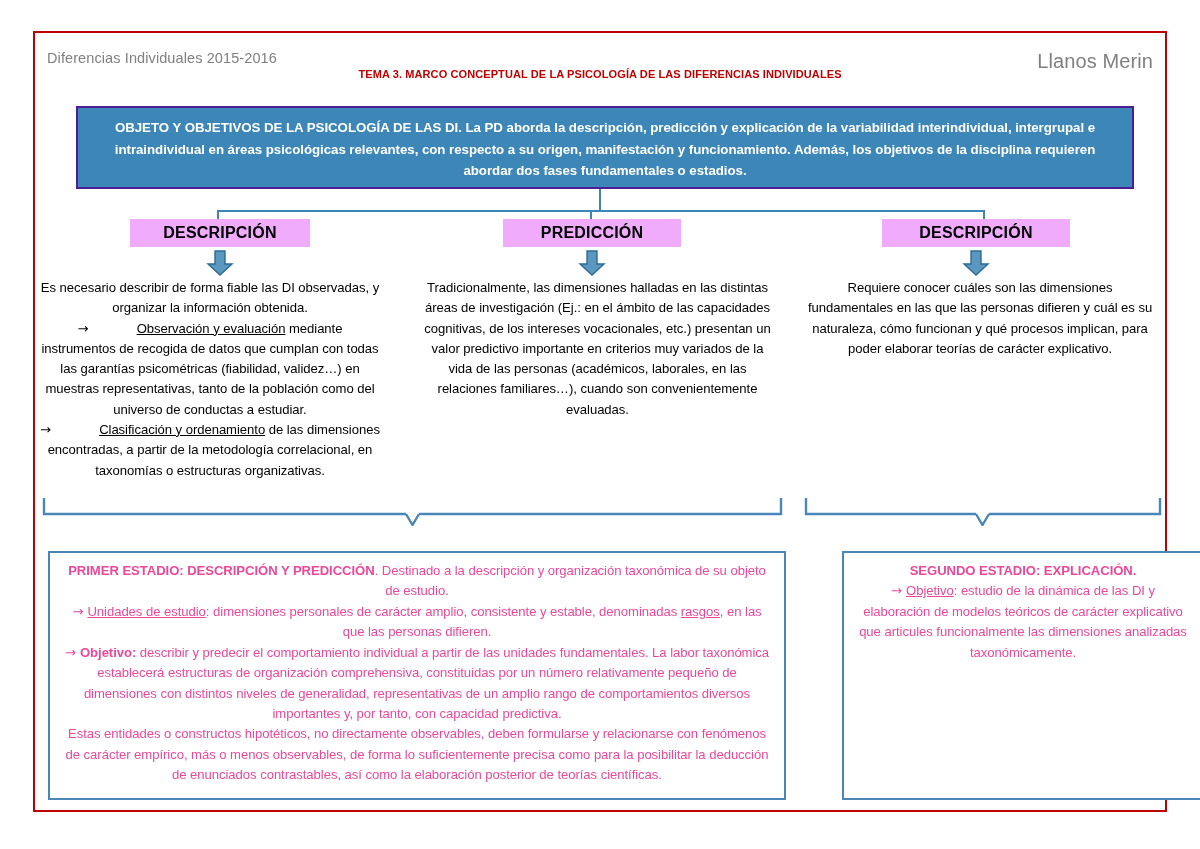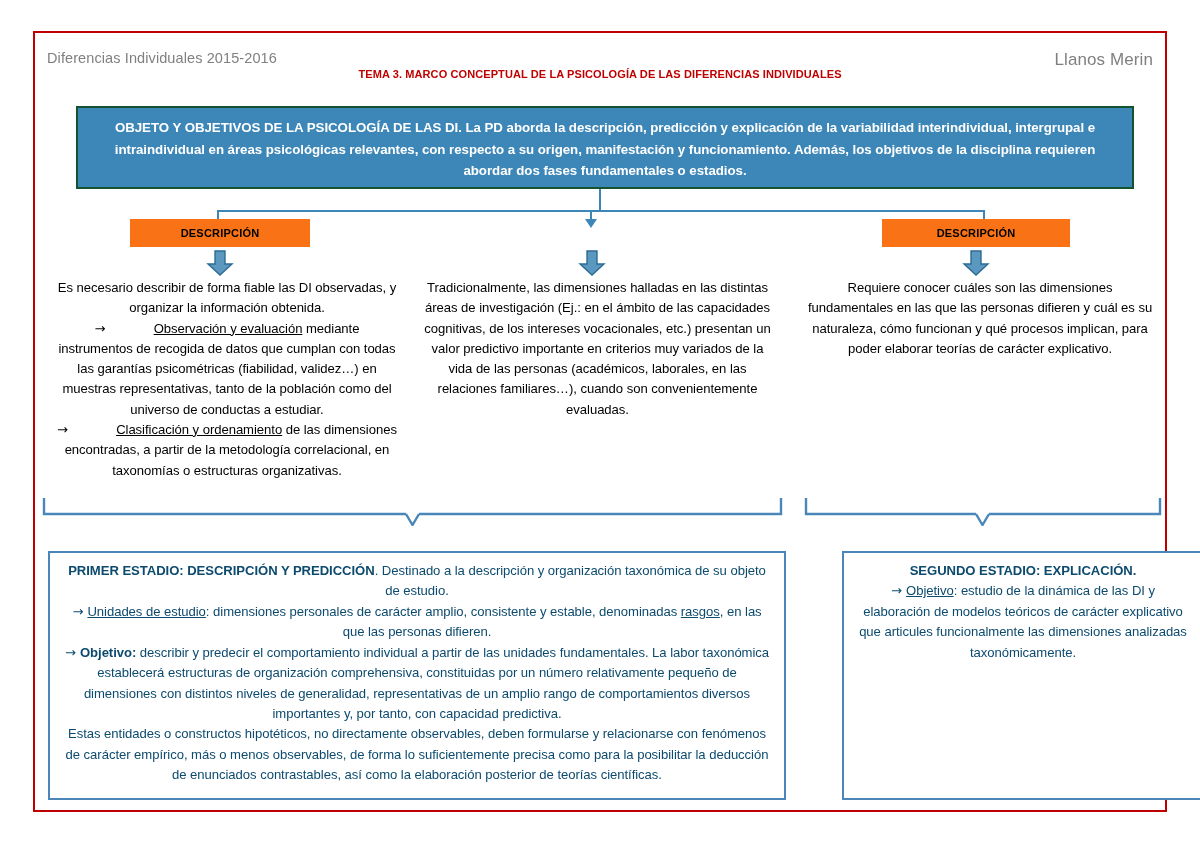--- a/index.html
+++ b/index.html
@@ -36,21 +36,21 @@
     top: 50px;
     font-size: 14.5px;
     color: #808080;
     letter-spacing: .1px;
     white-space: nowrap;
   }
   .hdr-right {
     position: absolute;
     right: 47px;
     top: 50px;
-    font-size: 17px;
+    font-size: 20px;
     color: #808080;
     letter-spacing: .1px;
     white-space: nowrap;
   }
   .doc-title {
     position: absolute;
     left: 0;
     right: 0;
     top: 68px;
     text-align: center;
@@ -60,21 +60,21 @@
     letter-spacing: .1px;
   }
   
   #blue-box {
     position: absolute;
     left: 76px;
     top: 106px;
     width: 1058px;
     height: 83px;
     background: #3d87b8;
-    border: 2px solid #14532d;
+    border: 2px solid #4c1d95;
     box-sizing: border-box;
     color: #ffffff;
     font-size: 13.3px;
     font-weight: bold;
     line-height: 1.62;
     text-align: center;
     padding: 9px 14px 0 14px;
     letter-spacing: -.05px;
   }
   
@@ -108,23 +108,23 @@
     height: 0;
     border-left: 6px solid transparent;
     border-right: 6px solid transparent;
     border-top: 9px solid #3d87b8;
   }
   
   .stage-box {
     position: absolute;
     top: 219px;
     height: 28px;
-    background: #f97316;
+    background: #f0abfc;
     color: #000;
-    font-size: 11px;
+    font-size: 16px;
     font-weight: bold;
     letter-spacing: .2px;
     display: flex;
     align-items: center;
     justify-content: center;
   }
   #stage-box-0 { left: 130px; width: 180px; }
   #stage-box-1 { left: 503px; width: 178px; }
   #stage-box-2 { left: 882px; width: 188px; }
 
@@ -142,21 +142,21 @@
   
   .col-text {
     position: absolute;
     top: 278px;
     font-size: 13.1px;
     line-height: 1.55;
     text-align: center;
     color: #000;
     letter-spacing: -.05px;
   }
-  #col-text-0 { left: 57px; width: 340px; }
+  #col-text-0 { left: 40px; width: 340px; }
   #col-text-1 { left: 420px; width: 355px; }
   #col-text-2 { left: 805px; width: 350px; }
   .col-text u { text-decoration: underline; margin-left: 44px; }
   .arrow-glyph { font-family: "DejaVu Sans", sans-serif; }
 
   
   .bracket {
     position: absolute;
     height: 30px;
   }
@@ -166,21 +166,21 @@
   
   .bottom-box {
     position: absolute;
     top: 551px;
     border: 2px solid #4a87b8;
     box-sizing: border-box;
     background: #ffffff;
     font-size: 13.1px;
     line-height: 1.56;
     text-align: center;
-    color: #0c4a6e;
+    color: #ec4899;
     padding: 8px 12px;
     letter-spacing: -.05px;
   }
   #bottom-box-0 { left: 48px; width: 738px; height: 249px; }
   #bottom-box-1 { left: 802px; width: 362px; height: 249px; margin-left: 40px; }
   .bottom-box b { font-weight: bold; }
   .bottom-box u { text-decoration: underline; }
 </style>
 </head>
 <body>
@@ -198,20 +198,21 @@
   <div class="conn-vert-top"></div>
   <div class="conn-bar"></div>
   <div class="conn-drop" style="left:217px;"></div>
   <div class="conn-drop" style="left:590px;"></div>
   <div class="conn-drop" style="left:983px;"></div>
   <div class="conn-arrow" style="left:212px;"></div>
   <div class="conn-arrow" style="left:585px;"></div>
   <div class="conn-arrow" style="left:978px;"></div>
 
   <div class="stage-box" id="stage-box-0">DESCRIPCIÓN</div>
+  <div class="stage-box" id="stage-box-1">PREDICCIÓN</div>
   <div class="stage-box" id="stage-box-2">DESCRIPCIÓN</div>
 
   <svg class="fat-arrow" id="fat-arrow-0" viewBox="0 0 28 26">
     <polygon points="9,1 19,1 19,14 26,14 14,25 2,14 9,14" fill="#5b97bf" stroke="#2c6c95" stroke-width="1.4"></polygon>
   </svg>
   <svg class="fat-arrow" id="fat-arrow-1" viewBox="0 0 28 26">
     <polygon points="9,1 19,1 19,14 26,14 14,25 2,14 9,14" fill="#5b97bf" stroke="#2c6c95" stroke-width="1.4"></polygon>
   </svg>
   <svg class="fat-arrow" id="fat-arrow-2" viewBox="0 0 28 26">
     <polygon points="9,1 19,1 19,14 26,14 14,25 2,14 9,14" fill="#5b97bf" stroke="#2c6c95" stroke-width="1.4"></polygon>

